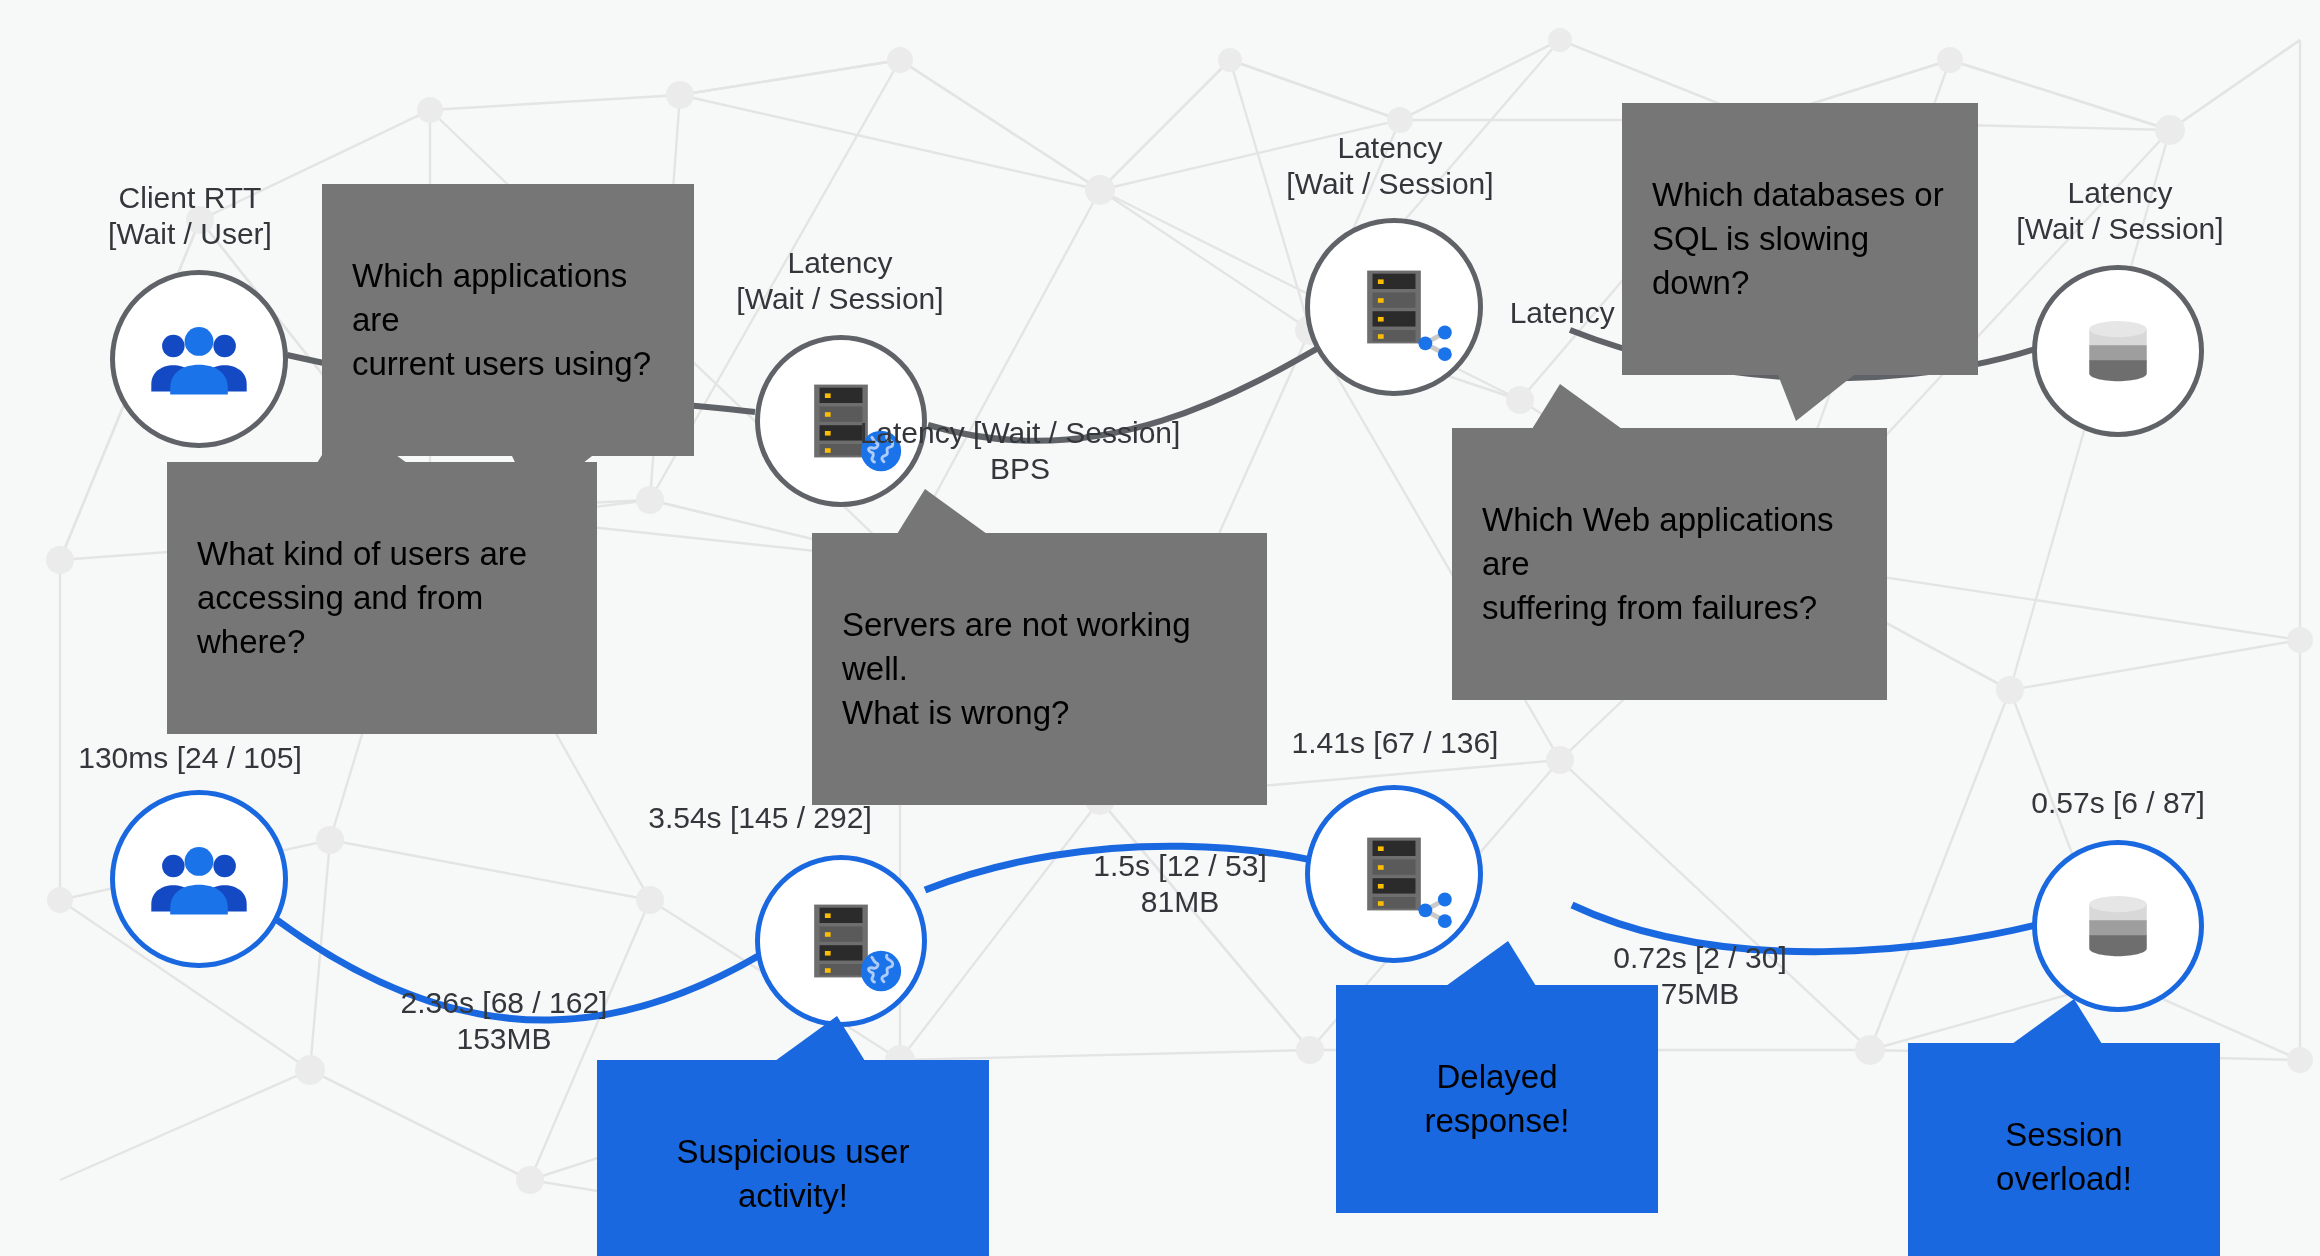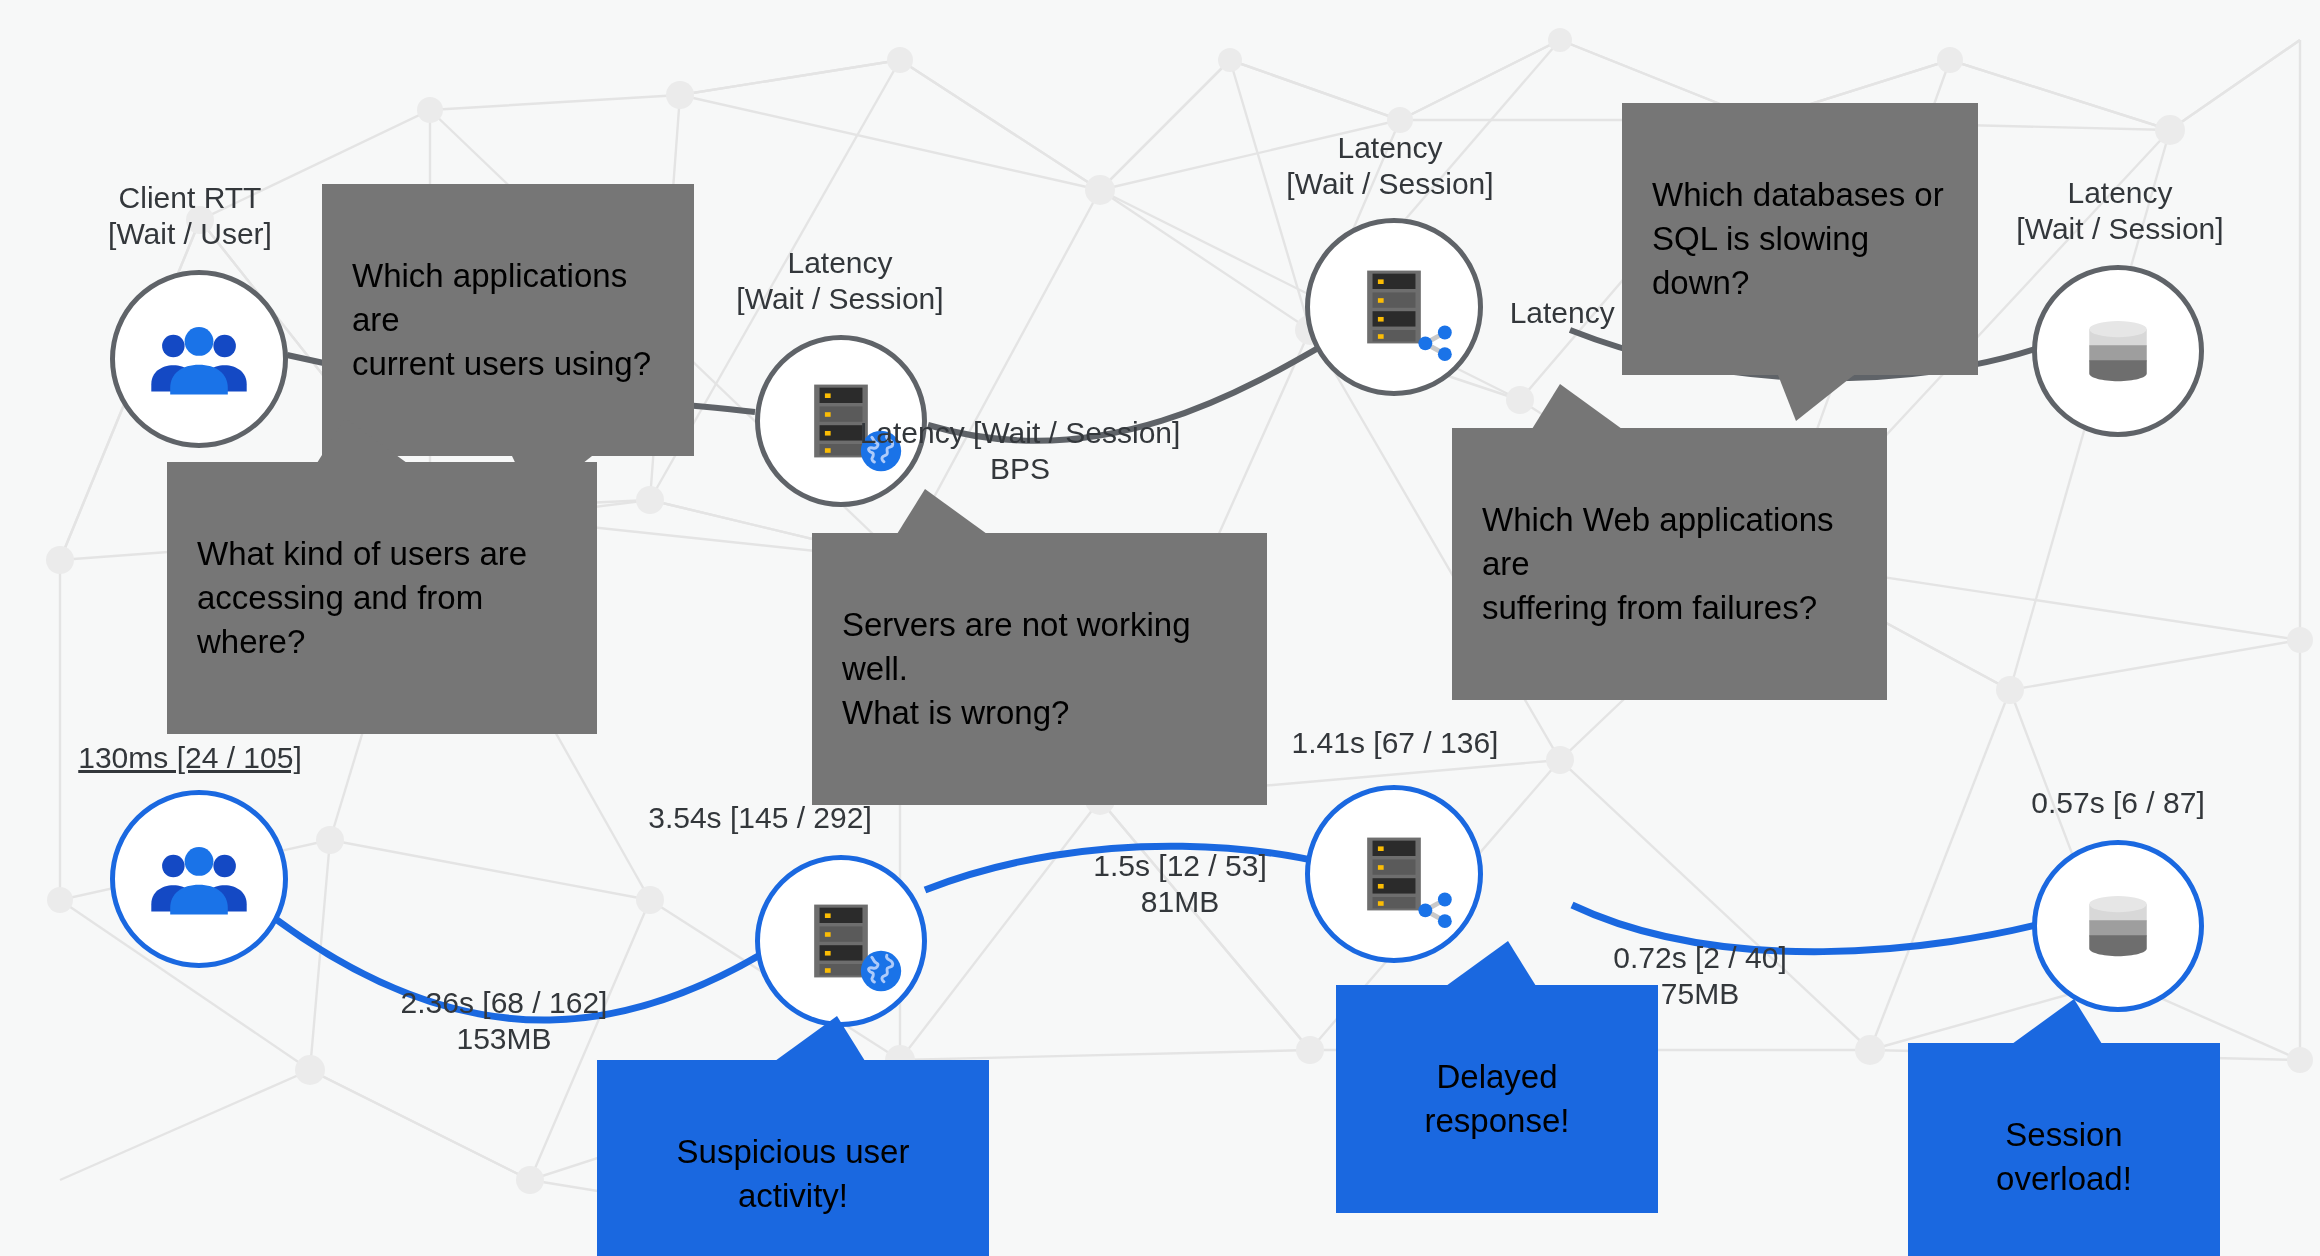--- a/index.html
+++ b/index.html
@@ -315,21 +315,21 @@
   </div>
 
   <div class="callout gray" style="left:1452px; top:428px; width:435px;">
     <span>Which Web applications are
 suffering from failures?</span>
     <svg class="tail-svg" style="left:80px; top:-44px; width:90px; height:45px;" viewBox="0 0 90 45">
       <polygon points="28,0 90,45 0,45" fill="#767676"></polygon>
     </svg>
   </div>
 
-  <div class="node-label" style="left:20px; top:740px; width:340px;text-decoration:underline;">130ms [24 / 105]</div>
+  <div class="node-label" style="left:20px; top:740px; width:340px;">130ms [24 / 105]</div>
   <div class="node blue" style="left:110px; top:790px; width:178px; height:178px;">
     <div class="icon-wrap">
       <svg viewBox="0 0 24 24">
         <circle cx="6.3" cy="9.1" r="2.5" fill="#1449c4"></circle>
         <circle cx="17.7" cy="9.1" r="2.5" fill="#1449c4"></circle>
         <circle cx="12" cy="8.1" r="3.2" fill="#1a73e8"></circle>
         <path d="M1.4 17.6c0-2.6 2.2-4.2 4.9-4.2s4.9 1.6 4.9 4.2v1.6H1.4z" fill="#1449c4"></path>
         <path d="M12.8 17.6c0-2.6 2.2-4.2 4.9-4.2s4.9 1.6 4.9 4.2v1.6h-9.8z" fill="#1449c4"></path>
         <path d="M5.6 18.4c0-3.1 2.6-5.1 6.4-5.1s6.4 2 6.4 5.1v1.5H5.6z" fill="#1a73e8"></path>
       </svg>
@@ -395,21 +395,21 @@
         <path d="M4.5 14.4v3.5c0 1.1 3.4 2 7.5 2s7.5-.9 7.5-2v-3.5z" fill="#6e6e6e"></path>
         <ellipse cx="12" cy="6.3" rx="7.5" ry="2.1" fill="#e6e6e6"></ellipse>
       </svg>
     </div>
   </div>
 
   <div class="edge-label" style="left:334px; top:985px; width:340px;">2.36s [68 / 162]
 153MB</div>
   <div class="edge-label" style="left:1010px; top:848px; width:340px;">1.5s [12 / 53]
 81MB</div>
-  <div class="edge-label" style="left:1530px; top:940px; width:340px;">0.72s [2 / 40]
+  <div class="edge-label" style="left:1530px; top:940px; width:340px;">0.72s [2 / 30]
 75MB</div>
 
   <div class="callout blue" style="left:597px; top:1060px; width:392px; text-align:center;">
     <span>Suspicious user activity!</span>
     <svg class="tail-svg" style="left:178px; top:-44px; width:90px; height:45px;" viewBox="0 0 90 45">
       <polygon points="62,0 90,45 0,45" fill="#1a68e0"></polygon>
     </svg>
   </div>
 
   <div class="callout blue" style="left:1336px; top:985px; width:322px; text-align:center;">

